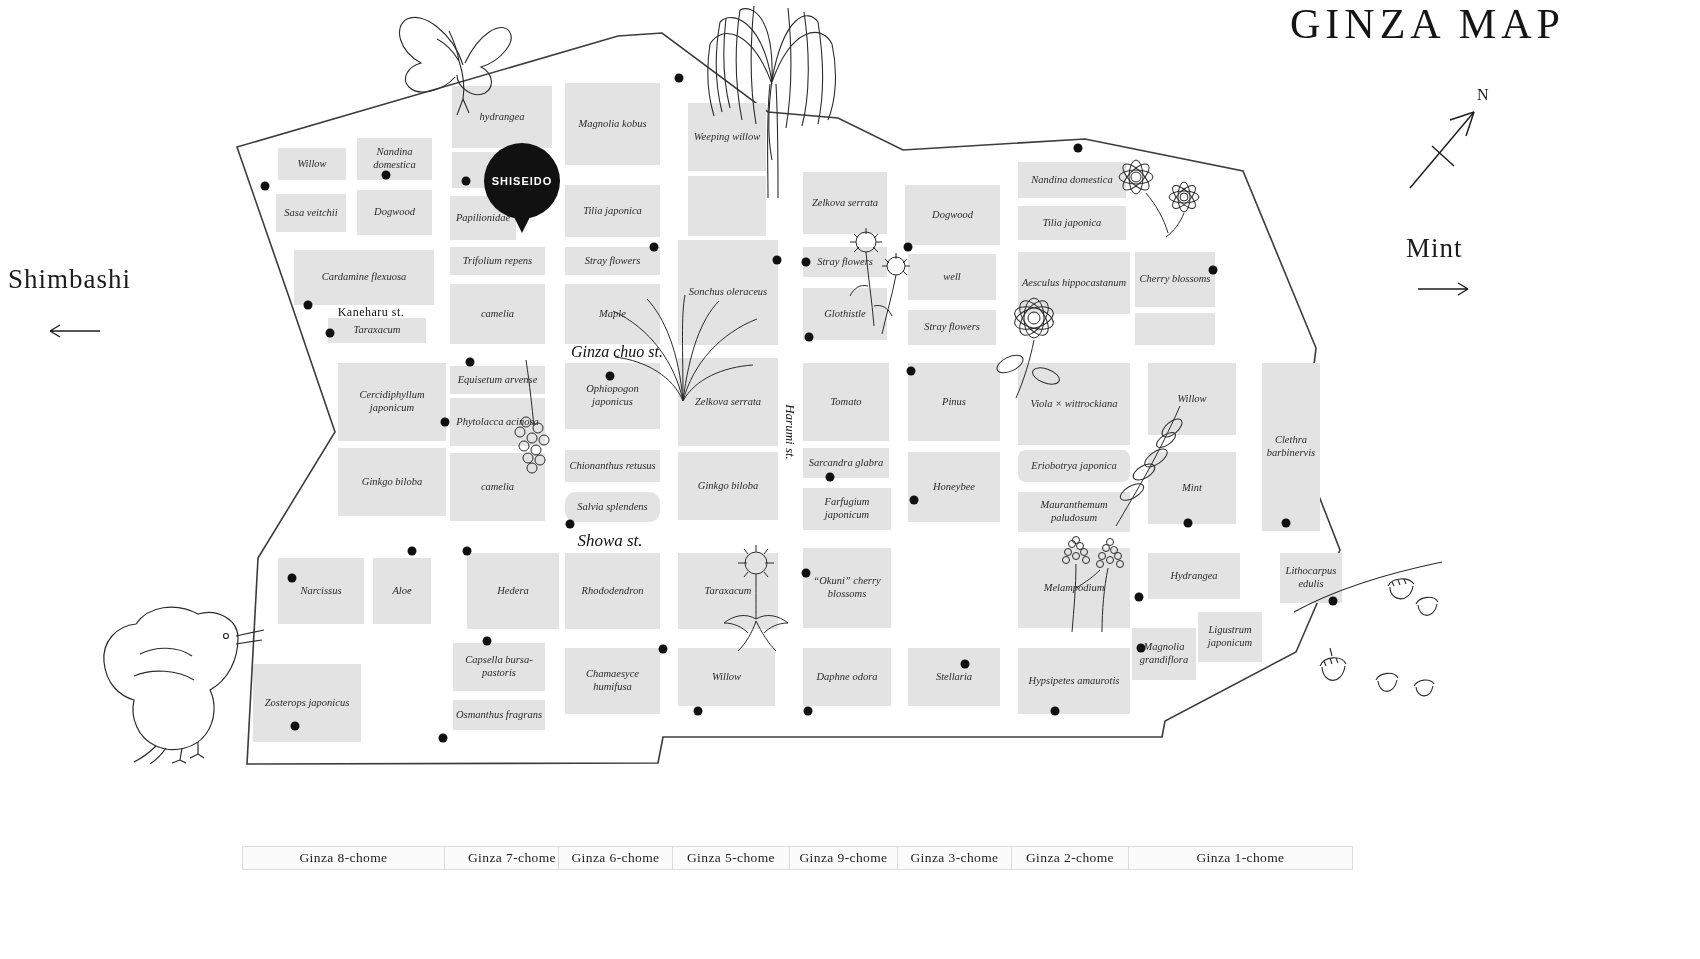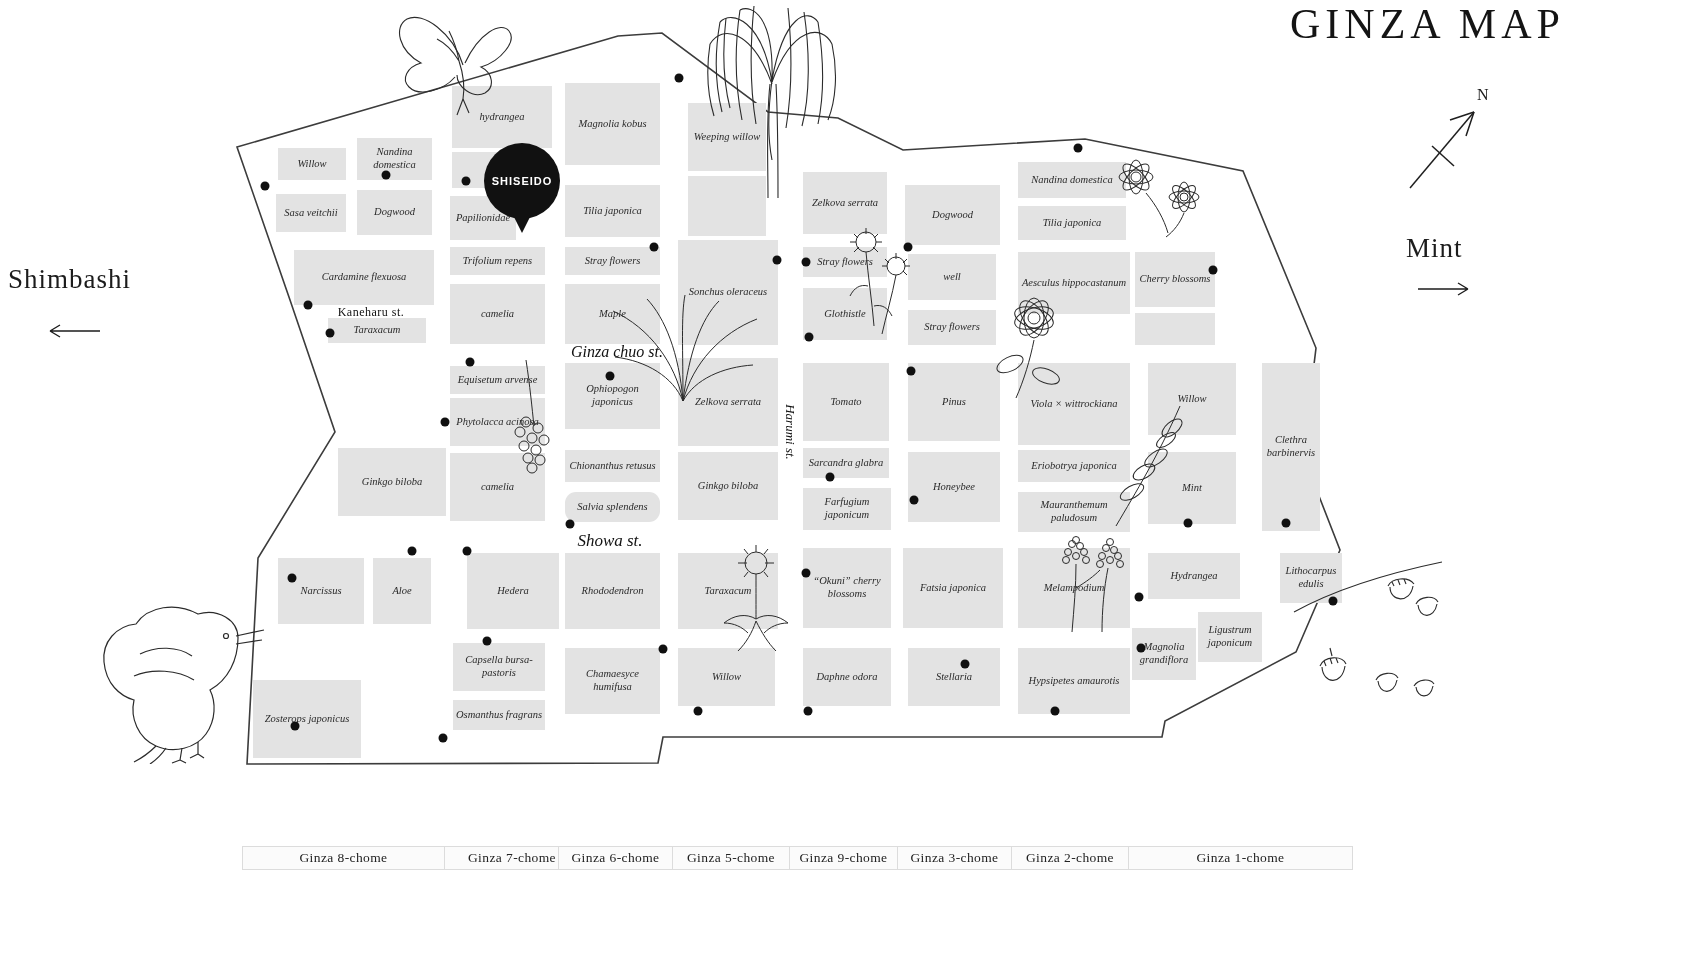--- a/index.html
+++ b/index.html
@@ -74,46 +74,46 @@
       <div class="block" style="left: 803px; top: 288px; width: 84px; height: 52px;">Glothistle</div>
       <div class="block" style="left: 908px; top: 310px; width: 88px; height: 35px;">Stray flowers</div>
       <div class="block" style="left: 328px; top: 318px; width: 98px; height: 25px;">Taraxacum</div>
       <div class="block" style="left: 450px; top: 366px; width: 95px; height: 28px;">Equisetum arvense</div>
       <div class="block" style="left: 565px; top: 363px; width: 95px; height: 66px;">Ophiopogon japonicus</div>
       <div class="block" style="left: 678px; top: 358px; width: 100px; height: 88px;">Zelkova serrata</div>
       <div class="block" style="left: 803px; top: 363px; width: 86px; height: 78px;">Tomato</div>
       <div class="block" style="left: 908px; top: 363px; width: 92px; height: 78px;">Pinus</div>
       <div class="block" style="left: 1018px; top: 363px; width: 112px; height: 82px;">Viola × wittrockiana</div>
       <div class="block" style="left: 1148px; top: 363px; width: 88px; height: 72px;">Willow</div>
+      <div class="block" style="left: 338px; top: 363px; width: 108px; height: 78px;">Cercidiphyllum japonicum</div>
       <div class="block" style="left: 450px; top: 398px; width: 95px; height: 48px;">Phytolacca acinosa</div>
       <div class="block" style="left: 1262px; top: 363px; width: 58px; height: 168px;">Clethra barbinervis</div>
       <div class="block" style="left: 338px; top: 448px; width: 108px; height: 68px;">Ginkgo biloba</div>
       <div class="block" style="left: 450px; top: 453px; width: 95px; height: 68px;">camelia</div>
       <div class="block" style="left: 565px; top: 450px; width: 95px; height: 32px;">Chionanthus retusus</div>
       <div class="block" style="left: 678px; top: 452px; width: 100px; height: 68px;">Ginkgo biloba</div>
       <div class="block" style="left: 803px; top: 448px; width: 86px; height: 30px;">Sarcandra glabra</div>
       <div class="block" style="left: 908px; top: 452px; width: 92px; height: 70px;">Honeybee</div>
-      <div class="block" style="left: 1018px; top: 450px; width: 112px; height: 32px;">Eriobotrya japonica</div>
+      <div class="block" style="left: 1018px; top: 450px; width: 112px; height: 32px; border-radius: 8px;">Eriobotrya japonica</div>
       <div class="block" style="left: 1148px; top: 452px; width: 88px; height: 72px;">Mint</div>
       <div class="block" style="left: 803px; top: 488px; width: 88px; height: 42px;">Farfugium japonicum</div>
       <div class="block" style="left: 1018px; top: 492px; width: 112px; height: 40px;">Mauranthemum paludosum</div>
       <div class="block" style="left: 565px; top: 492px; width: 95px; height: 30px; border-radius: 11px;">Salvia splendens</div>
       <div class="block" style="left: 278px; top: 558px; width: 86px; height: 66px;">Narcissus</div>
       <div class="block" style="left: 373px; top: 558px; width: 58px; height: 66px;">Aloe</div>
       <div class="block" style="left: 453px; top: 553px; width: 92px; height: 76px; margin-left: 14px;">Hedera</div>
       <div class="block" style="left: 565px; top: 553px; width: 95px; height: 76px;">Rhododendron</div>
       <div class="block" style="left: 678px; top: 553px; width: 100px; height: 76px;">Taraxacum</div>
       <div class="block" style="left: 803px; top: 548px; width: 88px; height: 80px;">“Okuni” cherry blossoms</div>
-      <div class="block" style="left: 903px; top: 548px; width: 100px; height: 80px;">Fatsia japonica</div>
       <div class="block" style="left: 1018px; top: 548px; width: 112px; height: 80px;">Melampodium</div>
       <div class="block" style="left: 1148px; top: 553px; width: 92px; height: 46px;">Hydrangea</div>
       <div class="block" style="left: 1280px; top: 553px; width: 62px; height: 50px;">Lithocarpus edulis</div>
       <div class="block" style="left: 1132px; top: 628px; width: 64px; height: 52px;">Magnolia grandiflora</div>
       <div class="block" style="left: 1198px; top: 612px; width: 64px; height: 50px;">Ligustrum japonicum</div>
-      <div class="block" style="left: 253px; top: 680px; width: 108px; height: 78px; font-family: Liberation Serif, serif;">Zosterops japonicus</div>
+      <div class="block" style="left: 253px; top: 664px; width: 108px; height: 78px; font-family: Liberation Serif, serif;">Zosterops japonicus</div>
       <div class="block" style="left: 453px; top: 643px; width: 92px; height: 48px;">Capsella bursa-pastoris</div>
       <div class="block" style="left: 565px; top: 648px; width: 95px; height: 66px;">Chamaesyce humifusa</div>
       <div class="block" style="left: 678px; top: 648px; width: 97px; height: 58px;">Willow</div>
       <div class="block" style="left: 803px; top: 648px; width: 88px; height: 58px;">Daphne odora</div>
       <div class="block" style="left: 908px; top: 648px; width: 92px; height: 58px;">Stellaria</div>
       <div class="block" style="left: 1018px; top: 648px; width: 112px; height: 66px;">Hypsipetes amaurotis</div>
       <div class="block" style="left: 453px; top: 700px; width: 92px; height: 30px;">Osmanthus fragrans</div>
       <div class="block filler" style="left: 452px; top: 152px; width: 64px; height: 36px;"></div>
       <div class="block filler" style="left: 688px; top: 176px; width: 78px; height: 60px;"></div>
       <div class="block filler" style="left: 1135px; top: 313px; width: 80px; height: 32px;"></div>

